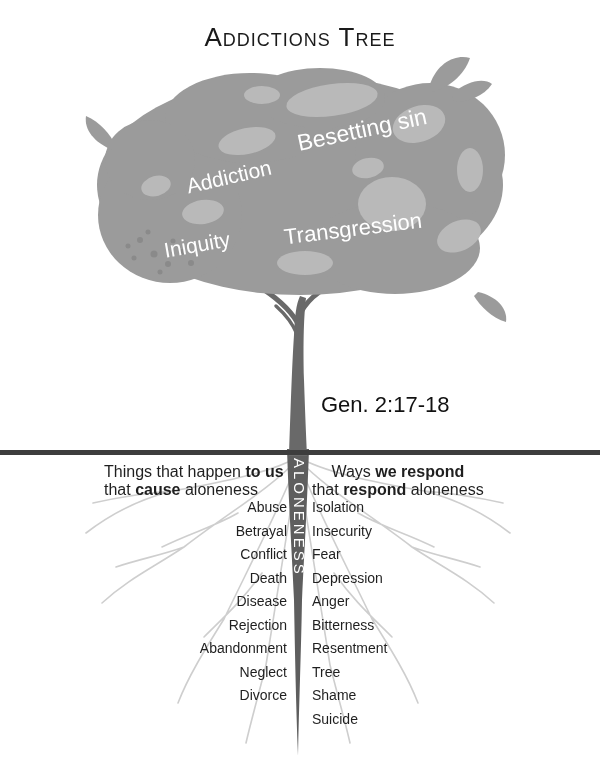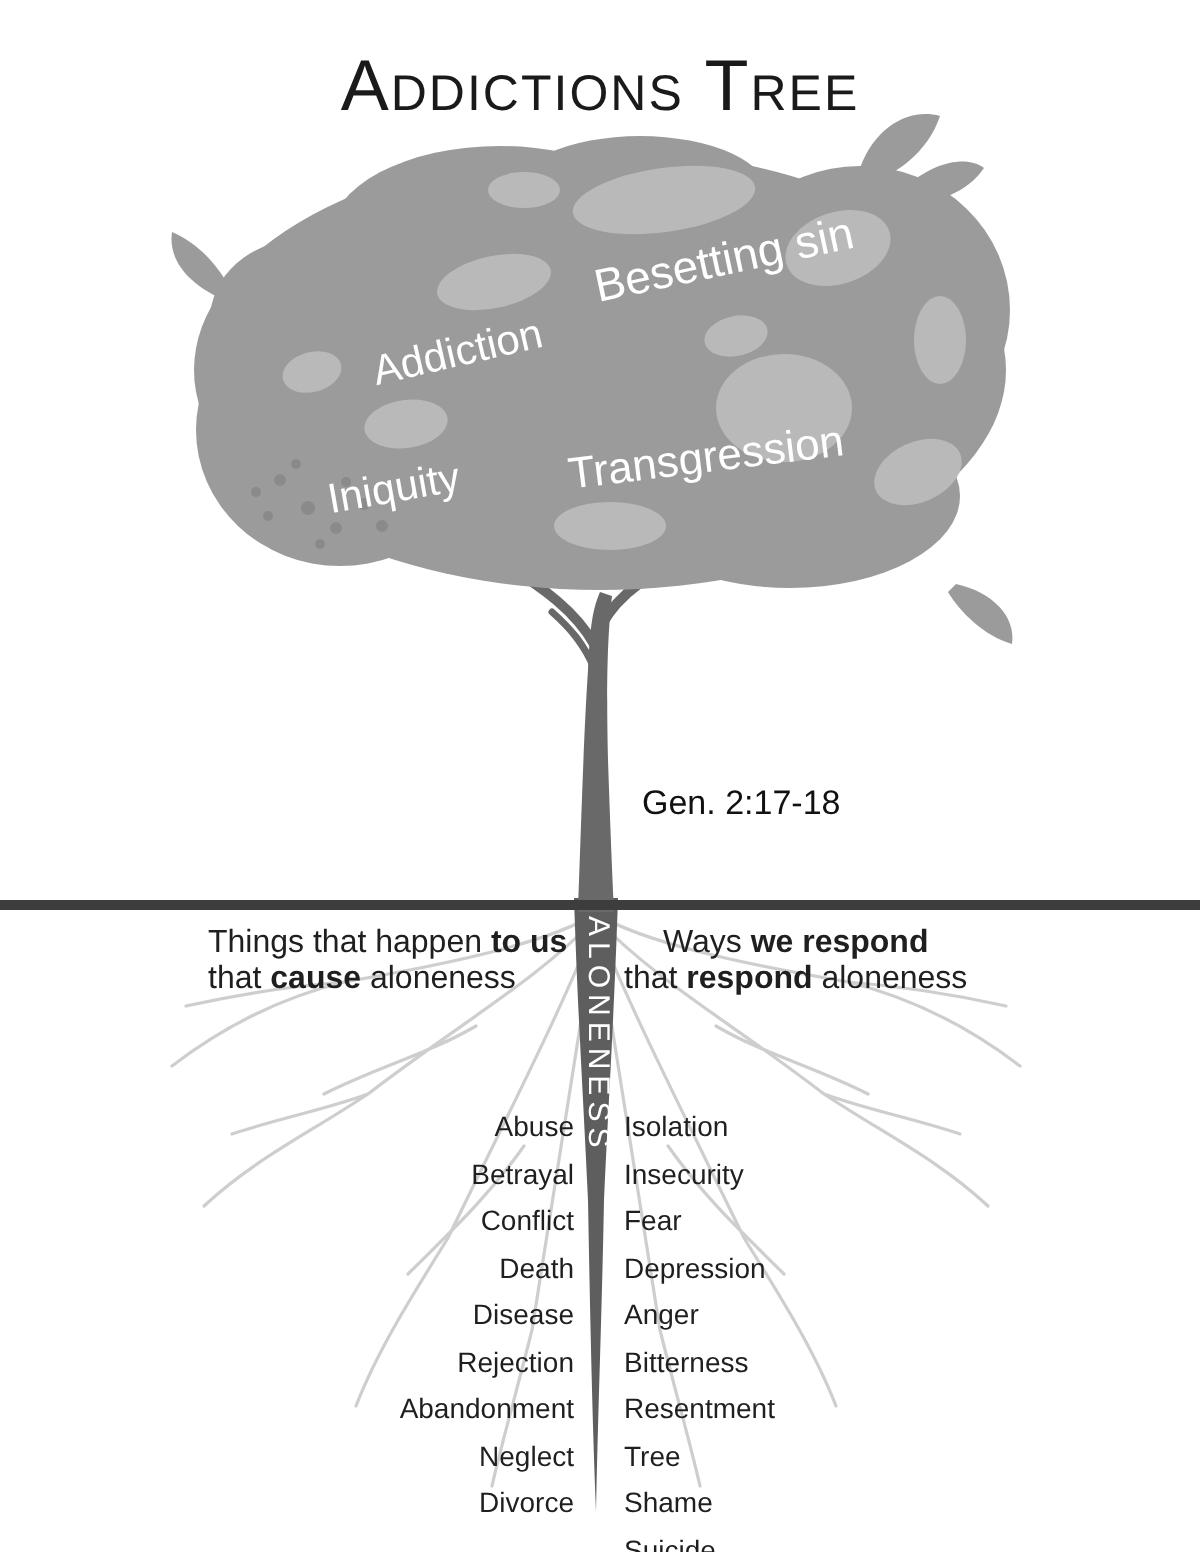--- a/index.html
+++ b/index.html
@@ -3,52 +3,52 @@
 <meta charset="utf-8">
 <style>
   * { margin: 0; padding: 0; box-sizing: border-box; }
   html, body { background: #ffffff; }
   body { font-family: "Liberation Sans", sans-serif; }
   .page { position: relative; width: 600px; height: 776px; background: #fff; overflow: hidden; }
 
   .title {
     position: absolute; top: 22px; left: 0; width: 100%;
     text-align: center; font-variant: small-caps;
-    font-size: 36px; letter-spacing: 1px; color: #1a1a1a;
+    font-size: 26px; letter-spacing: 1px; color: #1a1a1a;
   }
 
   .tree { position: absolute; left: 0; top: 0; width: 600px; height: 776px; }
 
   .ground-line {
     position: absolute; left: 0; top: 450px; width: 600px; height: 5px;
     background: #3d3d3d;
   }
 
   .canopy-label {
     position: absolute; color: #ffffff; white-space: nowrap;
   }
   #lbl-besetting     { left: 362px; top: 130px; font-size: 23px; transform: translate(-50%,-50%) rotate(-12deg); }
   #lbl-addiction     { left: 229px; top: 177px; font-size: 21px; transform: translate(-50%,-50%) rotate(-13deg); }
   #lbl-transgression { left: 353px; top: 229px; font-size: 22px; transform: translate(-50%,-50%) rotate(-7deg); }
   #lbl-iniquity      { left: 197px; top: 245px; font-size: 21px; transform: translate(-50%,-50%) rotate(-10deg); }
 
-  .verse { position: absolute; left: 321px; top: 392px; font-size: 17px; color: #111; }
+  .verse { position: absolute; left: 321px; top: 392px; font-size: 22px; color: #111; }
 
   .aloneness {
     position: absolute; left: 299px; top: 458px; transform: translateX(-50%);
     writing-mode: vertical-rl; text-orientation: mixed;
     color: #ffffff; font-size: 15px; letter-spacing: 3px; white-space: nowrap;
   }
 
   .col-header { position: absolute; top: 463px; font-size: 16px; line-height: 18px; color: #1f1f1f; }
   .col-header .b { font-weight: 700; }
   .col-header.left  { left: 104px; width: 224px; }
   .col-header.right { left: 312px; text-align: center; }
 
-  .list { position: absolute; top: 552px; font-size: 14px; color: #1f1f1f; }
+  .list { position: absolute; top: 496px; font-size: 14px; color: #1f1f1f; }
   .list .item { height: 23.5px; line-height: 23.5px; white-space: nowrap; }
   .left-list  { left: 86px; width: 201px; text-align: right; }
   .right-list { left: 312px; text-align: left; }
 </style>
 </head>
 <body>
 
 <div class="page">
 
   <div class="title">Addictions Tree</div>

